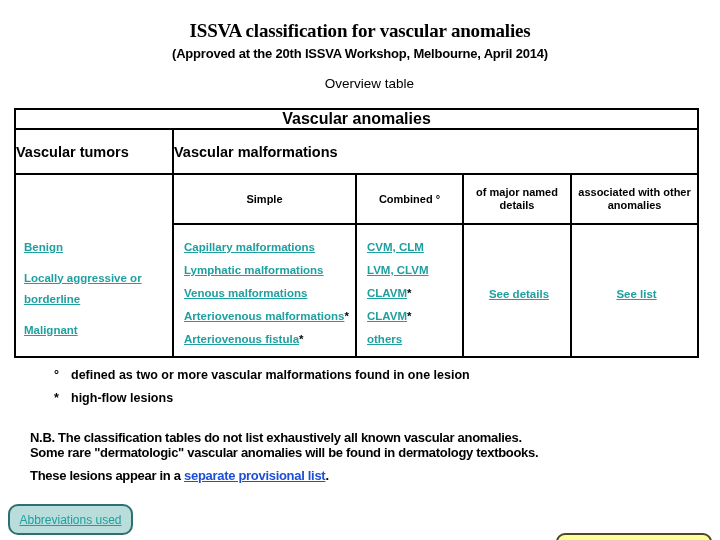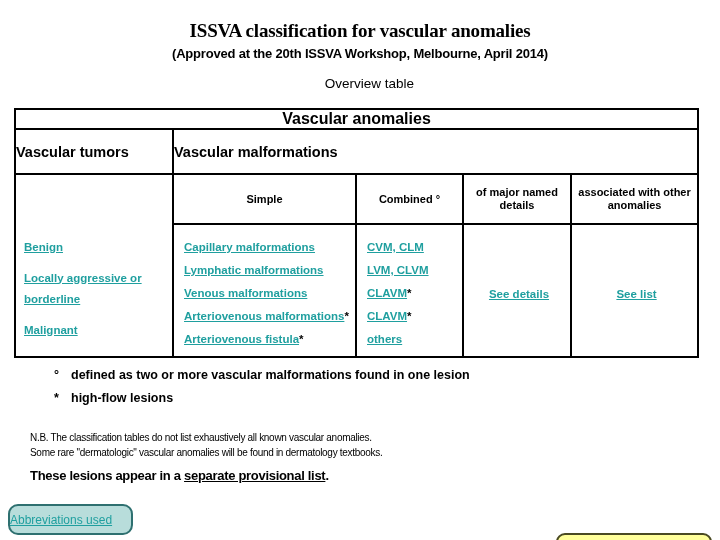--- a/index.html
+++ b/index.html
@@ -49,31 +49,31 @@
   ul.linklist li { line-height: 22px; }
   ul.tumorlist { list-style: none; }
   ul.tumorlist li { line-height: 20px; margin-bottom: 10px; }
 
   
   .footnotes { top: 368px; left: 54px; font-size: 12.5px; font-weight: bold; }
   .footnote-row { display: flex; margin-bottom: 9px; }
   .fn-marker { width: 17px; flex: 0 0 17px; }
 
   
-  .nb-block      { top: 430px; left: 30px; width: 660px; font-size: 10px; font-weight: normal; line-height: 15px; letter-spacing: -0.3px; }
+  .nb-block      { top: 430px; left: 30px; width: 660px; font-size: 13px; font-weight: bold; line-height: 15px; letter-spacing: -0.3px; }
   .unclear-block { top: 468px; left: 30px; width: 670px; font-size: 13px; font-weight: bold; line-height: 15px; letter-spacing: -0.3px; }
-  .inline-lnk { color: #000000; text-decoration: underline; cursor: pointer; }
+  .inline-lnk { color: #1d4ed8; text-decoration: underline; cursor: pointer; }
 
   
   .abbrev-btn {
     top: 504px; left: 8px; width: 125px; height: 31px;
     background: #B8DDDB;
     border: 2px solid #2E7070;
     border-radius: 10px;
-    display: flex; align-items: center; 
+    display: flex; align-items: center; justify-content: center;
     cursor: pointer;
   }
   .abbrev-btn .lnk { font-weight: normal; font-size: 12px; }
   .details-note {
     top: 493px; left: 556px; width: 156px; height: 43px;
     background: #FFFF99;
     border: 2px solid #4A4A22;
     border-radius: 9px;
     text-align: left;
     font-size: 12px;

